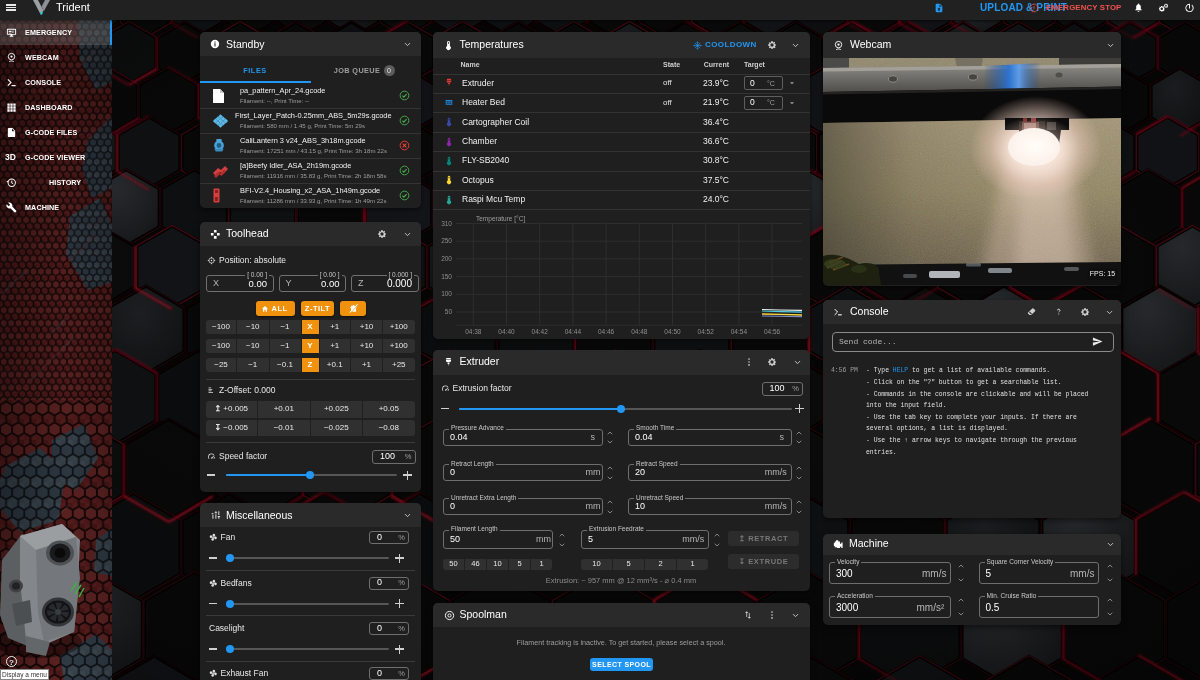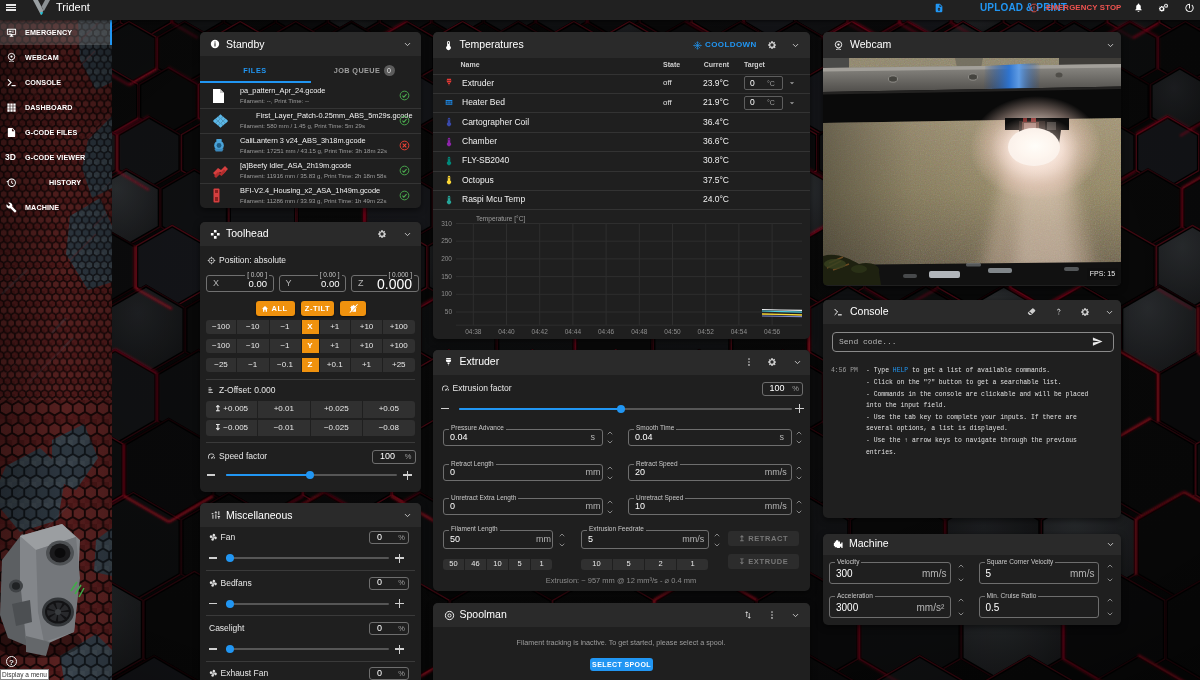--- a/index.html
+++ b/index.html
@@ -960,21 +960,21 @@
           <rect x="6.8" y="0.9" width="3.4" height="3.4" fill="#5bb8e8" transform="rotate(45 8.5 2.6)"></rect>
           <rect x="4.2" y="3.1" width="3.4" height="3.4" fill="#5bb8e8" transform="rotate(45 5.9 4.8)"></rect>
           <rect x="1.6" y="5.3" width="3.4" height="3.4" fill="#5bb8e8" transform="rotate(45 3.3 7.0)"></rect>
           <rect x="9.4" y="3.1" width="3.4" height="3.4" fill="#5bb8e8" transform="rotate(45 11.1 4.8)"></rect>
           <rect x="6.8" y="5.3" width="3.4" height="3.4" fill="#5bb8e8" transform="rotate(45 8.5 7.0)"></rect>
           <rect x="4.2" y="7.5" width="3.4" height="3.4" fill="#5bb8e8" transform="rotate(45 5.9 9.2)"></rect>
           <rect x="12.0" y="5.3" width="3.4" height="3.4" fill="#5bb8e8" transform="rotate(45 13.7 7.0)"></rect>
           <rect x="9.4" y="7.5" width="3.4" height="3.4" fill="#5bb8e8" transform="rotate(45 11.1 9.2)"></rect>
           <rect x="6.8" y="9.7" width="3.4" height="3.4" fill="#5bb8e8" transform="rotate(45 8.5 11.4)"></rect>
         </svg></div>
-      <div class="a" style="top:79.2px;font-size:7.4px;line-height:9.6px;color:#f2f2f2;white-space:nowrap;left:56px;">First_Layer_Patch-0.25mm_ABS_5m29s.gcode</div>
+      <div class="a" style="top:79.2px;font-size:7.4px;line-height:9.6px;color:#f2f2f2;white-space:nowrap;left:35px;">First_Layer_Patch-0.25mm_ABS_5m29s.gcode</div>
       <div class="a" style="top:89.5px;font-size:6.1px;line-height:7.9px;color:#9e9e9e;white-space:nowrap;left:40px;">Filament: 580 mm / 1.45 g, Print Time: 5m 29s</div>
       <div class="a" style="left:199px;top:83.0px;width:11px;height:11px">
         <svg width="11" height="11" viewBox="0 0 24 24" style="display:block;">
           <circle cx="12" cy="12" r="9.5" fill="none" stroke="#4caf50" stroke-width="2"></circle>
           <path fill="none" stroke="#4caf50" stroke-width="2.4" d="M7.5 12.5l3 3 6-6.5"></path>
         </svg>
       </div>
       <div class="a" style="left:0px;top:100.5px;width:221px;height:1px;background:#343434"></div>
       <div class="a" style="left:12px;top:106.0px;width:15px;height:15px">
         <svg width="14" height="14" viewBox="0 0 15 15" style="display:block">
@@ -1050,21 +1050,21 @@
       <div class="a" style="right:152px;top:49px;font-size:6.5px;line-height:8px;color:#c9c9c9;background:#1f1f1f;padding:0 2px">[ 0.00 ]</div>
       <div class="a" style="top:56.6px;font-size:9px;line-height:11.7px;color:#b5b5b5;white-space:nowrap;left:13px;">X</div>
       <div class="a" style="top:56.4px;font-size:9.5px;line-height:12.3px;color:#fff;white-space:nowrap;right:154px;">0.00</div>
       <div class="a" style="left:78.5px;top:53px;width:67.5px;height:17.5px;border:1px solid #707070;border-radius:3px"></div>
       <div class="a" style="right:79.5px;top:49px;font-size:6.5px;line-height:8px;color:#c9c9c9;background:#1f1f1f;padding:0 2px">[ 0.00 ]</div>
       <div class="a" style="top:56.6px;font-size:9px;line-height:11.7px;color:#b5b5b5;white-space:nowrap;left:85.5px;">Y</div>
       <div class="a" style="top:56.4px;font-size:9.5px;line-height:12.3px;color:#fff;white-space:nowrap;right:81.5px;">0.00</div>
       <div class="a" style="left:151px;top:53px;width:67.5px;height:17.5px;border:1px solid #707070;border-radius:3px"></div>
       <div class="a" style="right:7px;top:49px;font-size:6.5px;line-height:8px;color:#c9c9c9;background:#1f1f1f;padding:0 2px">[ 0.000 ]</div>
       <div class="a" style="top:56.6px;font-size:9px;line-height:11.7px;color:#b5b5b5;white-space:nowrap;left:158px;">Z</div>
-      <div class="a" style="top:56.4px;font-size:14px;line-height:12.3px;color:#fff;white-space:nowrap;right:9px;">0.000</div>
+      <div class="a" style="top:56.4px;font-size:10px;line-height:12.3px;color:#fff;white-space:nowrap;right:9px;">0.000</div>
       <div class="a" style="left:55.5px;top:79px;width:39.5px;height:15.5px;background:#f0920e;border-radius:3px;box-shadow:0 1px 2px rgba(0,0,0,.5)"></div>
       <div class="a" style="left:61px;top:83.0px;width:8px;height:8px">
         <svg width="8" height="8" viewBox="0 0 24 24" style="display:block;">
           <path fill="#fff" d="M12 3l9 8h-3v9h-4v-6h-4v6H6v-9H3l9-8z"></path>
         </svg>
       </div>
       <div class="a" style="top:82.1px;font-size:7.5px;line-height:9.8px;color:#fff;white-space:nowrap;left:71.5px;font-weight:bold;letter-spacing:0.5px;">ALL</div>
       <div class="a" style="left:100.5px;top:79px;width:33.5px;height:15.5px;background:#f0920e;border-radius:3px;box-shadow:0 1px 2px rgba(0,0,0,.5)"></div>
       <div class="a" style="top:82.1px;font-size:7.5px;line-height:9.8px;color:#fff;white-space:nowrap;left:117.5px;transform:translateX(-50%);font-weight:bold;letter-spacing:0.5px;">Z-TILT</div>
       <div class="a" style="left:139.5px;top:79px;width:26.5px;height:15.5px;background:#f0920e;border-radius:3px;box-shadow:0 1px 2px rgba(0,0,0,.5)"></div>

